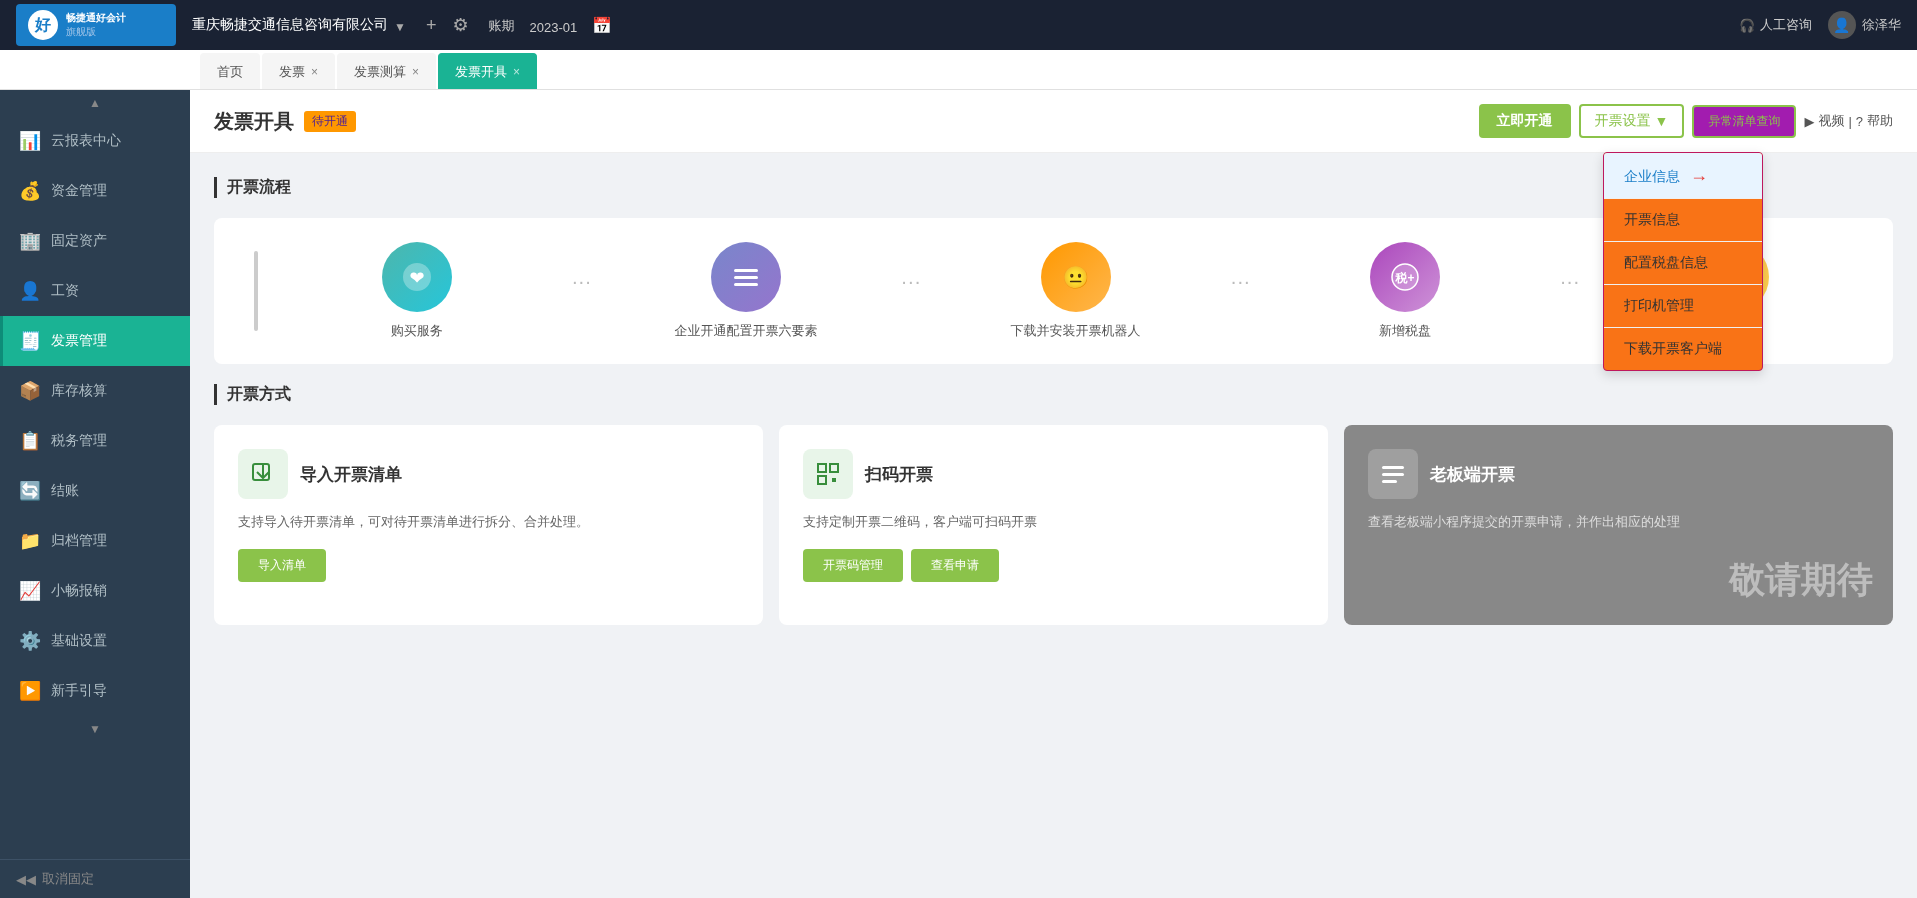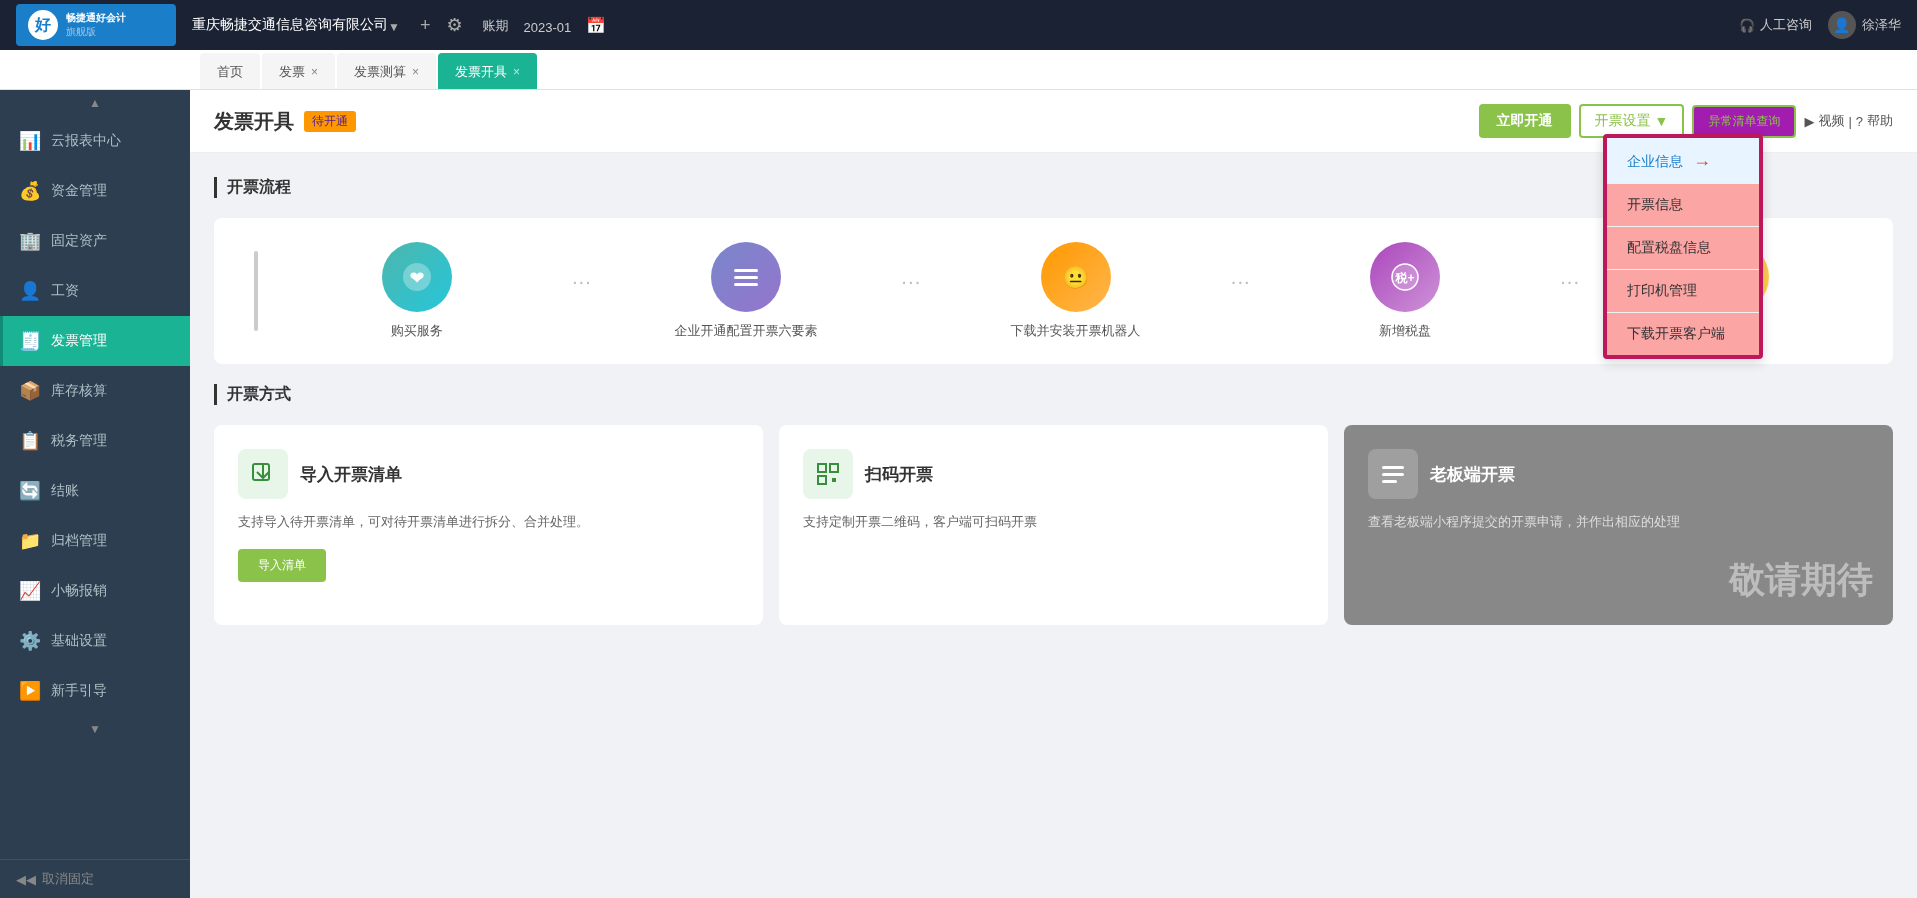--- a/index.html
+++ b/index.html
@@ -13,21 +13,21 @@
       align-items: center;
       justify-content: space-between;
       padding: 0 16px;
       flex-shrink: 0;
     }
     .top-header-left { display: flex; align-items: center; gap: 16px; }
     .logo-area { display: flex; align-items: center; gap: 8px; background: #1a7ec8; padding: 6px 12px; border-radius: 4px; min-width: 160px; }
     .logo-icon { width: 30px; height: 30px; background: white; border-radius: 50%; display: flex; align-items: center; justify-content: center; color: #1a7ec8; font-size: 16px; font-weight: bold; }
     .logo-text { color: white; font-size: 10px; font-weight: bold; }
     .logo-sub { color: #a0c4e8; font-size: 10px; }
-    .company-selector { display: flex; align-items: flex-end; gap: 0; color: white; cursor: pointer; font-size: 14px; }
+    .company-selector { display: flex; align-items: flex-end; gap: 6px; color: white; cursor: pointer; font-size: 14px; }
     .company-selector .arrow { color: #aaa; font-size: 12px; }
     .header-actions { display: flex; align-items: center; gap: 8px; }
     .header-btn { background: none; border: none; color: #aaa; cursor: pointer; font-size: 18px; padding: 4px; }
     .period-label { color: #ccc; font-size: 13px; display: flex; align-items: flex-end; gap: 15px; }
     .period-icon { color: #5bc4e0; font-size: 16px; }
     .top-right { display: flex; align-items: center; gap: 16px; color: #ccc; font-size: 13px; }
     .support-btn { display: flex; align-items: center; gap: 4px; color: #ccc; cursor: pointer; }
     .user-area { display: flex; align-items: center; gap: 6px; color: #ccc; cursor: pointer; }
     .user-avatar { width: 28px; height: 28px; background: #555; border-radius: 50%; display: flex; align-items: center; justify-content: center; color: #ccc; font-size: 14px; }
 
@@ -144,24 +144,24 @@
       padding: 6px 14px;
       border-radius: 4px;
       cursor: pointer;
       font-size: 12px;
     }
     .btn-help { background: none; border: none; color: #555; cursor: pointer; font-size: 13px; display: flex; align-items: center; gap: 4px; }
 
     
     .dropdown-menu {
       position: absolute;
-      top: 30px;
+      top: 48px;
       right: 130px;
-      background: #fca5a5;
-      border: 4px solid #be185d;
+      background: #f97316;
+      border: 1px solid #be185d;
       box-shadow: 0 4px 12px rgba(0,0,0,0.15);
       z-index: 1000;
       min-width: 160px;
       border-radius: 4px;
       overflow: hidden;
     }
     .dropdown-item {
       padding: 12px 20px;
       cursor: pointer;
       color: #333;
@@ -518,20 +518,24 @@
                 <svg width="28" height="28" viewBox="0 0 28 28">
                     <rect x="4" y="4" width="8" height="8" fill="none" stroke="#388e3c" stroke-width="2"></rect>
                     <rect x="16" y="4" width="8" height="8" fill="none" stroke="#388e3c" stroke-width="2"></rect>
                     <rect x="4" y="16" width="8" height="8" fill="none" stroke="#388e3c" stroke-width="2"></rect>
                     <rect x="18" y="18" width="4" height="4" fill="#388e3c"></rect>
                   </svg>
               </div>
               <div class="method-title">扫码开票</div>
             </div>
             <div class="method-desc">支持定制开票二维码，客户端可扫码开票</div>
+            <div style="display:flex;gap:8px;margin-top:16px;">
+              <button class="method-btn" style="margin-top:0;">开票码管理</button>
+              <button class="method-btn" style="margin-top:0;">查看申请</button>
+            </div>
           </div>
 
           <div class="method-card dark" style="position:relative;overflow:hidden;">
             <div class="method-header">
               <div class="method-icon" style="background:rgba(255,255,255,0.2);color:white;">
                 <svg width="28" height="28" viewBox="0 0 28 28">
                     <rect x="3" y="6" width="22" height="3" rx="1.5" fill="white"></rect>
                     <rect x="3" y="13" width="22" height="3" rx="1.5" fill="white"></rect>
                     <rect x="3" y="20" width="15" height="3" rx="1.5" fill="white"></rect>
                   </svg>

